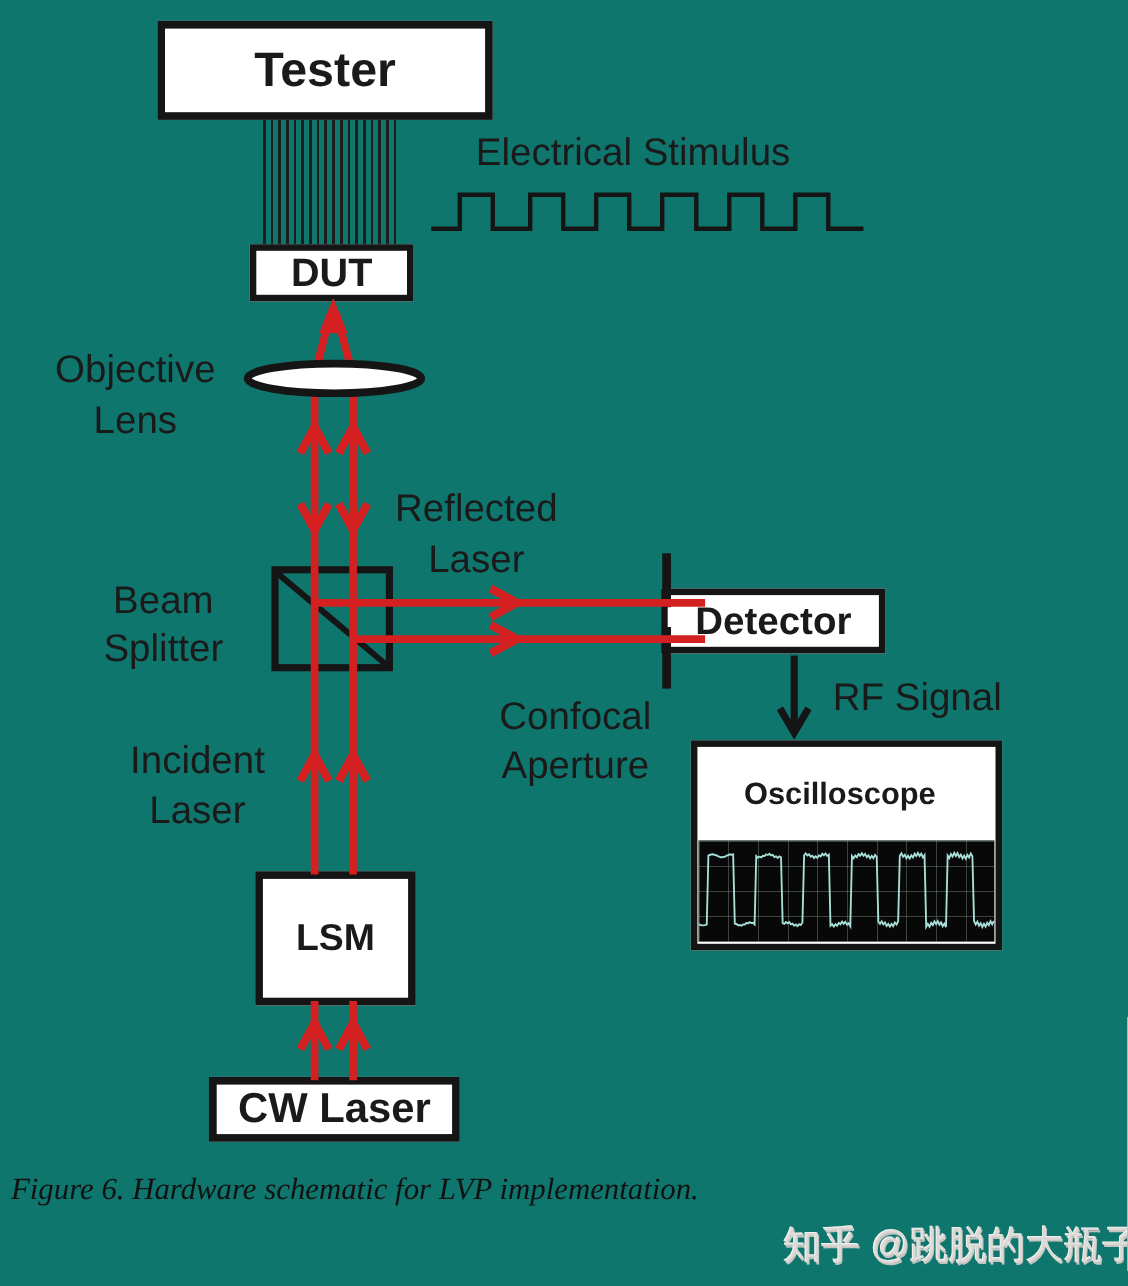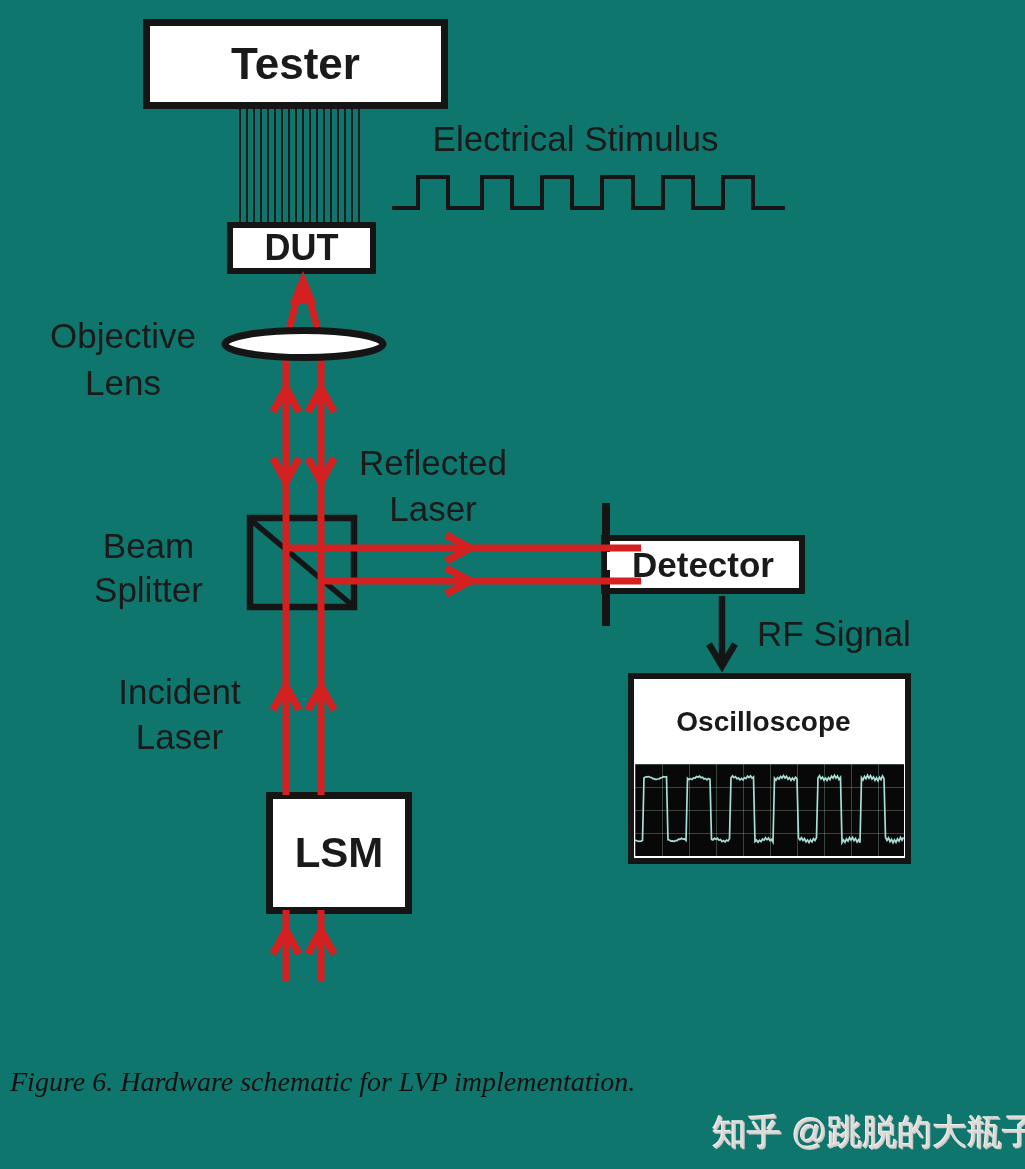--- a/index.html
+++ b/index.html
@@ -4,21 +4,21 @@
 <style>
   html,body{margin:0;padding:0;background:#fff;}
   .page{position:relative;width:1025px;height:1169px;background:#0f766e;overflow:hidden;
         font-family:"Liberation Sans",sans-serif;color:#1a1a1a;}
   .box{position:absolute;box-sizing:border-box;border:6px solid #151515;background:#fff;
        display:flex;align-items:center;justify-content:center;font-weight:bold;}
   .box.b7{border-width:7px;}
   .tester{left:143px;top:19px;width:305px;height:90px;font-size:44px;}
   .dut{left:227px;top:222px;width:149px;height:52px;font-size:36px;}
   .detector{left:601px;top:535px;width:204px;height:59px;font-size:35px;}
-  .lsm{left:232px;top:792px;width:146px;height:122px;font-size:42px;margin-left:34px;}
+  .lsm{left:232px;top:792px;width:146px;height:122px;font-size:34px;}
   .cw{left:190px;top:979px;width:228px;height:59px;font-size:38px;}
   .osc{left:628px;top:673px;width:283px;height:191px;display:block;}
   .osc-label{position:absolute;left:0;right:12px;top:0;height:86px;display:flex;
              align-items:center;justify-content:center;font-size:28px;font-weight:bold;}
   .screen{position:absolute;left:1px;right:1px;bottom:2px;height:92px;background:#080808;
           background-image:
             repeating-linear-gradient(to right, rgba(140,170,150,.38) 0 1px, transparent 1px 27px),
             repeating-linear-gradient(to bottom, rgba(140,170,150,.38) 0 1px, transparent 1px 23px);}
   .screen svg{position:absolute;left:0;top:0;}
   .hatch{position:absolute;left:239px;top:106px;width:122px;height:118px;
@@ -59,35 +59,42 @@
     <div class="osc-label">Oscilloscope</div>
     <div class="screen">
       <svg width="269" height="92" viewBox="0 0 269 92">
         <path id="scope-wave" fill="none" stroke="#a8ded8" stroke-width="1.7" d="M0.0 76.0 L1.5 76.7 L3.0 77.2 L4.5 77.3 L6.0 77.1 L7.5 76.4 L9.0 13.8 L10.5 13.0 L12.0 12.8 L13.5 12.6 L15.0 13.3 L16.5 13.6 L18.0 14.6 L19.5 14.9 L21.0 15.5 L22.5 15.0 L24.0 14.9 L25.5 13.8 L27.0 13.5 L28.5 12.6 L30.0 13.0 L31.5 12.7 L33.0 75.8 L34.5 76.0 L36.0 77.2 L37.5 76.9 L39.0 77.6 L40.5 76.5 L42.0 76.6 L43.5 75.1 L45.0 75.3 L46.5 74.3 L48.0 75.2 L49.5 74.9 L51.0 76.4 L52.5 14.3 L54.0 15.6 L55.5 14.8 L57.0 15.5 L58.5 14.0 L60.0 14.2 L61.5 12.6 L63.0 13.3 L64.5 12.2 L66.0 13.7 L67.5 13.2 L69.0 15.1 L70.5 14.5 L72.0 15.9 L73.5 14.5 L75.0 15.3 L76.5 75.3 L78.0 75.9 L79.5 74.2 L81.0 75.4 L82.5 74.3 L84.0 76.3 L85.5 75.6 L87.0 77.6 L88.5 76.5 L90.0 78.0 L91.5 76.1 L93.0 76.9 L94.5 74.7 L96.0 13.7 L97.5 11.9 L99.0 13.7 L100.5 12.6 L102.0 14.9 L103.5 13.9 L105.0 16.0 L106.5 14.4 L108.0 15.9 L109.5 13.6 L111.0 14.6 L112.5 12.2 L114.0 13.6 L115.5 11.9 L117.0 14.1 L118.5 12.9 L120.0 77.5 L121.5 76.1 L123.0 78.3 L124.5 76.2 L126.0 77.6 L127.5 75.0 L129.0 76.3 L130.5 73.8 L132.0 75.7 L133.5 74.0 L135.0 76.6 L136.5 75.3 L138.0 78.0 L139.5 14.2 L141.0 16.3 L142.5 13.7 L144.0 15.2 L145.5 12.4 L147.0 14.0 L148.5 11.6 L150.0 14.0 L151.5 12.3 L153.0 15.2 L154.5 13.6 L156.0 16.3 L157.5 14.1 L159.0 16.2 L160.5 13.2 L162.0 14.9 L163.5 73.9 L165.0 75.9 L166.5 73.6 L168.0 76.4 L169.5 74.6 L171.0 77.8 L172.5 75.9 L174.0 78.5 L175.5 75.9 L177.0 77.9 L178.5 74.6 L180.0 76.5 L181.5 73.5 L183.0 14.0 L184.5 11.7 L186.0 14.9 L187.5 13.0 L189.0 16.3 L190.5 14.0 L192.0 16.5 L193.5 13.5 L195.0 15.5 L196.5 12.1 L198.0 14.2 L199.5 11.4 L201.0 14.2 L202.5 12.0 L204.0 15.5 L205.5 13.4 L207.0 78.6 L208.5 75.9 L210.0 78.4 L211.5 75.0 L213.0 77.0 L214.5 73.6 L216.0 76.1 L217.5 73.4 L219.0 76.6 L220.5 74.5 L222.0 78.0 L223.5 75.7 L225.0 78.7 L226.5 13.7 L228.0 16.0 L229.5 12.4 L231.0 14.7 L232.5 11.3 L234.0 14.2 L235.5 11.6 L237.0 15.1 L238.5 12.9 L240.0 16.4 L241.5 13.8 L243.0 16.7 L244.5 13.3 L246.0 15.6 L247.5 11.9 L249.0 14.4 L250.5 73.2 L252.0 76.4 L253.5 73.9 L255.0 77.6 L256.5 75.3 L258.0 78.7 L259.5 75.8 L261.0 78.4 L262.5 74.8 L264.0 77.1 L265.5 73.5 L267.0 76.2 L268.5 73.3 "></path>
       </svg>
     </div>
   </div>
   <div class="box b7 lsm">
     <span>LSM</span>
   </div>
+  <div class="box b7 cw">
+    <span>CW Laser</span>
+  </div>
 
   <div class="lbl elec">
     <span>Electrical Stimulus</span>
   </div>
   <div class="lbl obj">
     <span>Objective</span>
     <span>Lens</span>
   </div>
   <div class="lbl refl">
     <span>Reflected</span>
     <span>Laser</span>
   </div>
   <div class="lbl bs">
     <span>Beam</span>
     <span>Splitter</span>
+  </div>
+  <div class="lbl conf">
+    <span>Confocal</span>
+    <span>Aperture</span>
   </div>
   <div class="lbl inc">
     <span>Incident</span>
     <span>Laser</span>
   </div>
   <div class="lbl rf">
     <span>RF Signal</span>
   </div>
 
   <svg class="overlay" width="1025" height="1169" viewBox="0 0 1025 1169">

